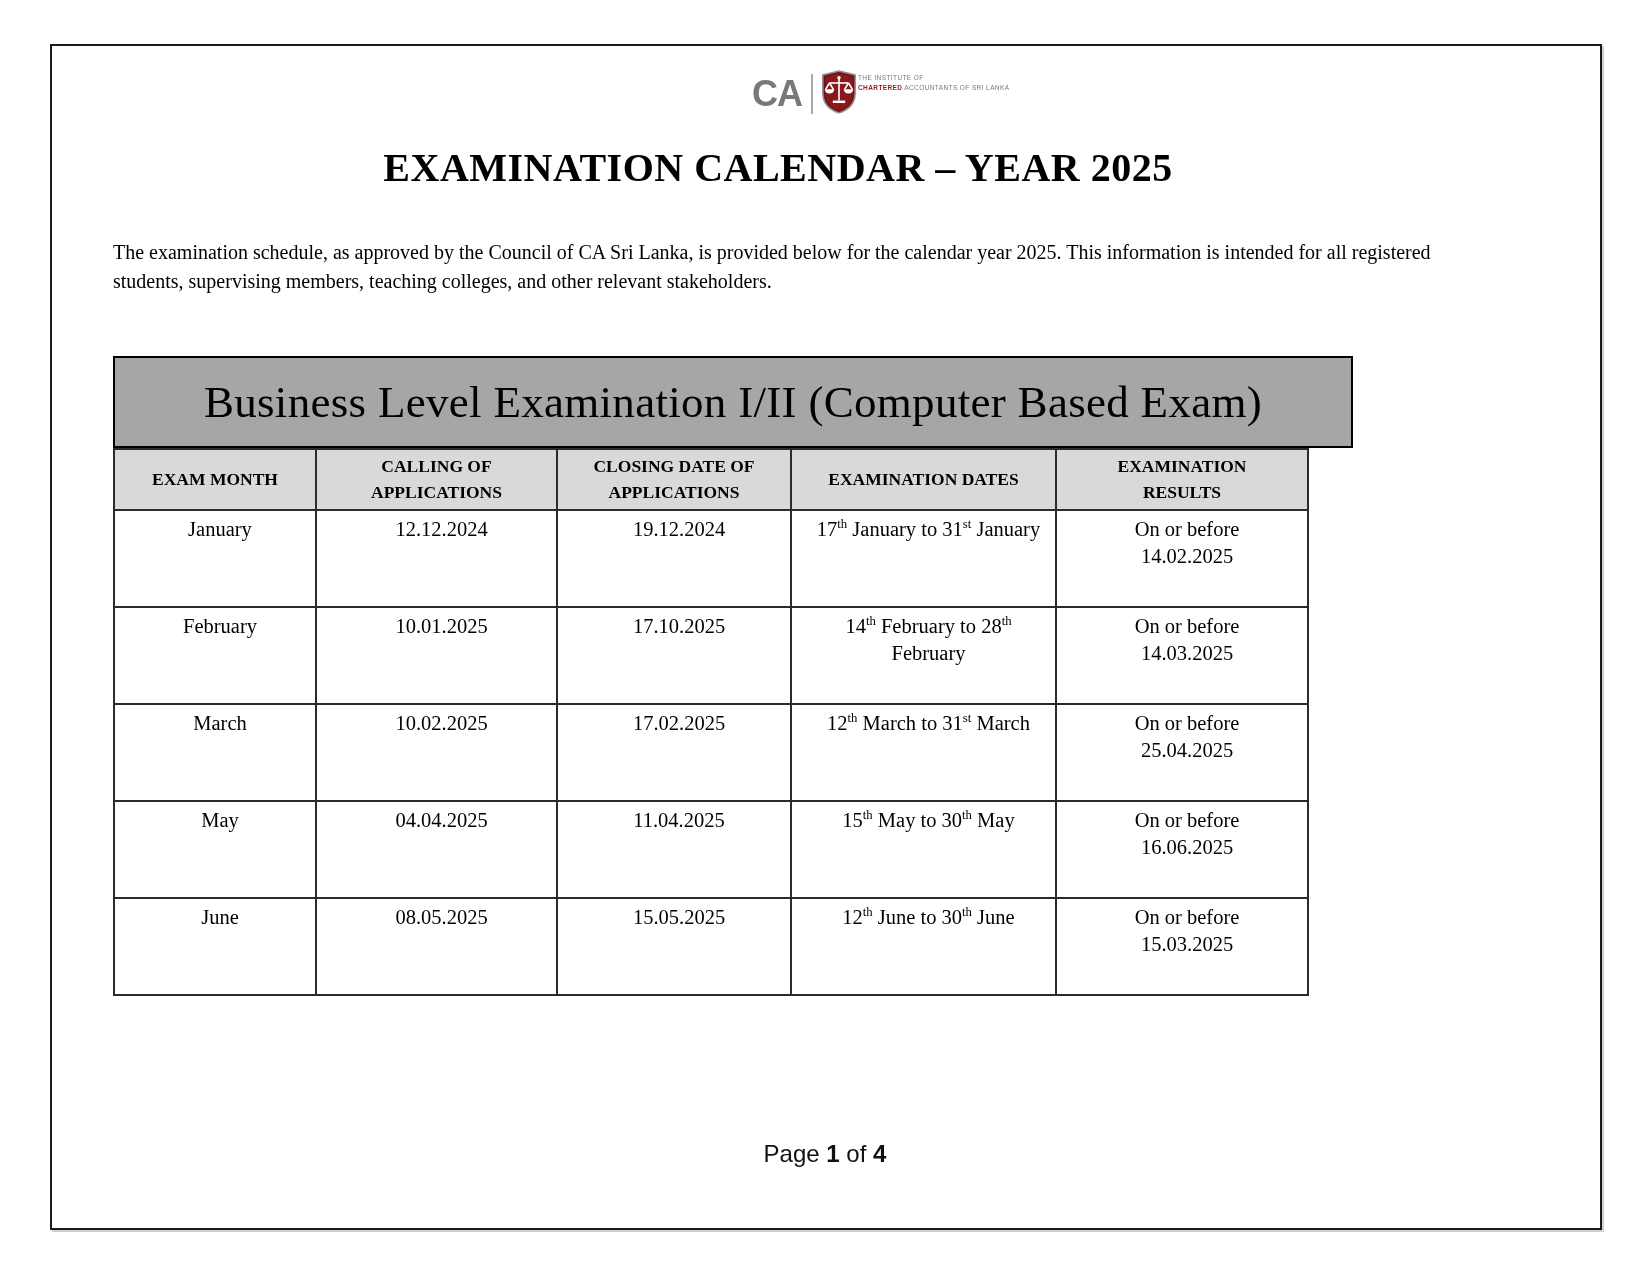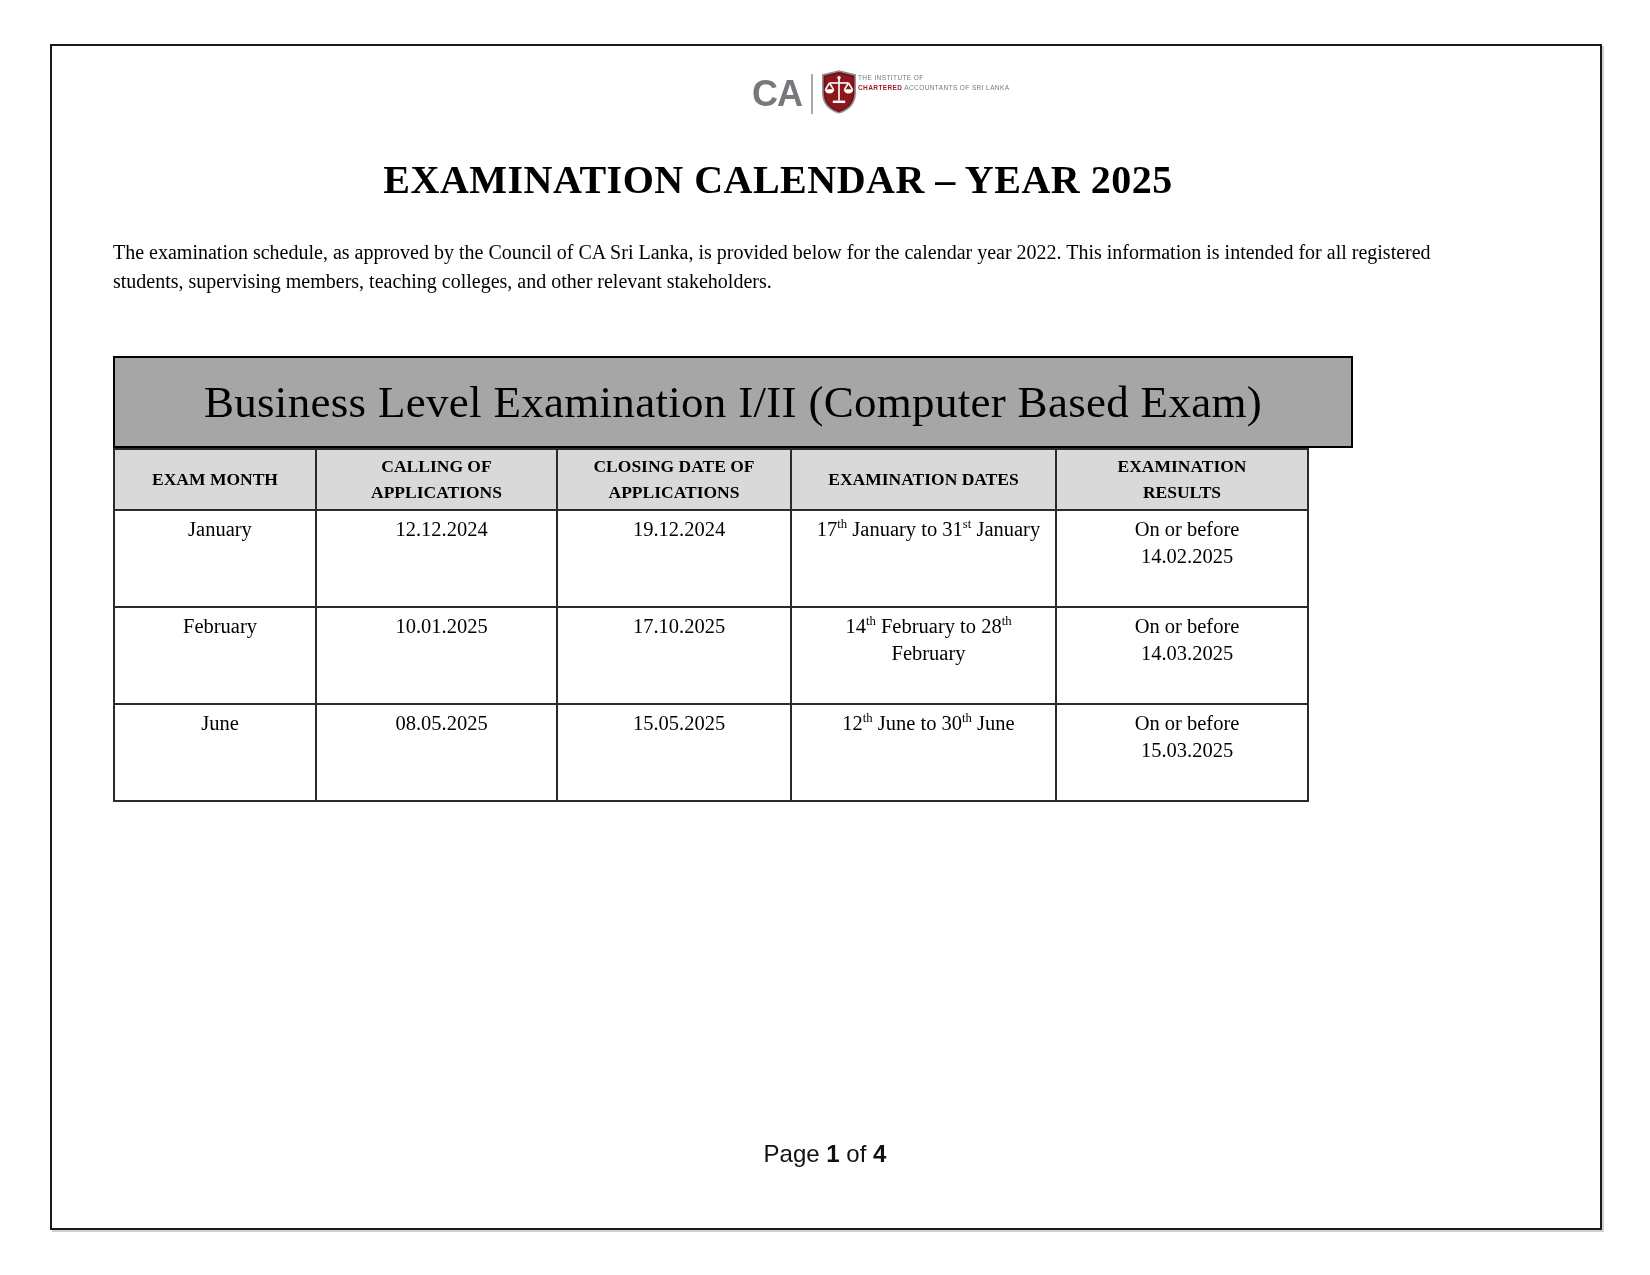--- a/index.html
+++ b/index.html
@@ -39,21 +39,21 @@
     font-family: "Liberation Sans", sans-serif;
     font-size: 6.5px; line-height: 1.5;
     color: #77787b; letter-spacing: 0.4px;
     margin-top: 3px; white-space: nowrap;
   }
   .institute .red { color: #9b1b1f; font-weight: bold; }
 
   
   .title {
     position: absolute;
-    left: 113px; top: 156px; width: 1330px;
+    left: 113px; top: 144px; width: 1330px;
     text-align: center;
     font-size: 40px; font-weight: bold;
     letter-spacing: 0.5px;
   }
   .intro {
     position: absolute;
     left: 113px; top: 238px; width: 1330px;
     font-size: 20px; line-height: 29px;
   }
 
@@ -145,21 +145,21 @@
     </span>
   </div>
   <div class="institute">
     <div>THE INSTITUTE OF</div>
     <div><span class="red">CHARTERED</span><span> ACCOUNTANTS OF SRI LANKA</span></div>
   </div>
 </div>
 
 <div class="title">EXAMINATION CALENDAR – YEAR 2025</div>
 
-<div class="intro">The examination schedule, as approved by the Council of CA Sri Lanka, is provided below for the calendar year 2022. This information is intended for all registered students, supervising members, teaching colleges, and other relevant stakeholders.</div>
+<div class="intro">The examination schedule, as approved by the Council of CA Sri Lanka, is provided below for the calendar year 2025. This information is intended for all registered students, supervising members, teaching colleges, and other relevant stakeholders.</div>
 
 <div class="banner">Business Level Examination I/II (Computer Based Exam)</div>
 
 <table class="exam-table">
   <colgroup>
     <col style="width:202px">
       <col style="width:241px">
       <col style="width:234px">
       <col style="width:265px">
       <col style="width:252px">
@@ -201,20 +201,40 @@
       <td>February</td>
       <td>10.01.2025</td>
       <td>17.10.2025</td>
       <td>14<sup>th</sup> February to 28<sup>th</sup> February</td>
       <td>
         <div>On or before</div>
         <div>14.03.2025</div>
       </td>
     </tr>
     <tr>
+      <td>March</td>
+      <td>10.02.2025</td>
+      <td>17.02.2025</td>
+      <td>12<sup>th</sup> March to 31<sup>st</sup> March</td>
+      <td>
+        <div>On or before</div>
+        <div>25.04.2025</div>
+      </td>
+    </tr>
+    <tr>
+      <td>May</td>
+      <td>04.04.2025</td>
+      <td>11.04.2025</td>
+      <td>15<sup>th</sup> May to 30<sup>th</sup> May</td>
+      <td>
+        <div>On or before</div>
+        <div>16.06.2025</div>
+      </td>
+    </tr>
+    <tr>
       <td>June</td>
       <td>08.05.2025</td>
       <td>15.05.2025</td>
       <td>12<sup>th</sup> June to 30<sup>th</sup> June</td>
       <td>
         <div>On or before</div>
         <div>15.03.2025</div>
       </td>
     </tr>
   </tbody>

